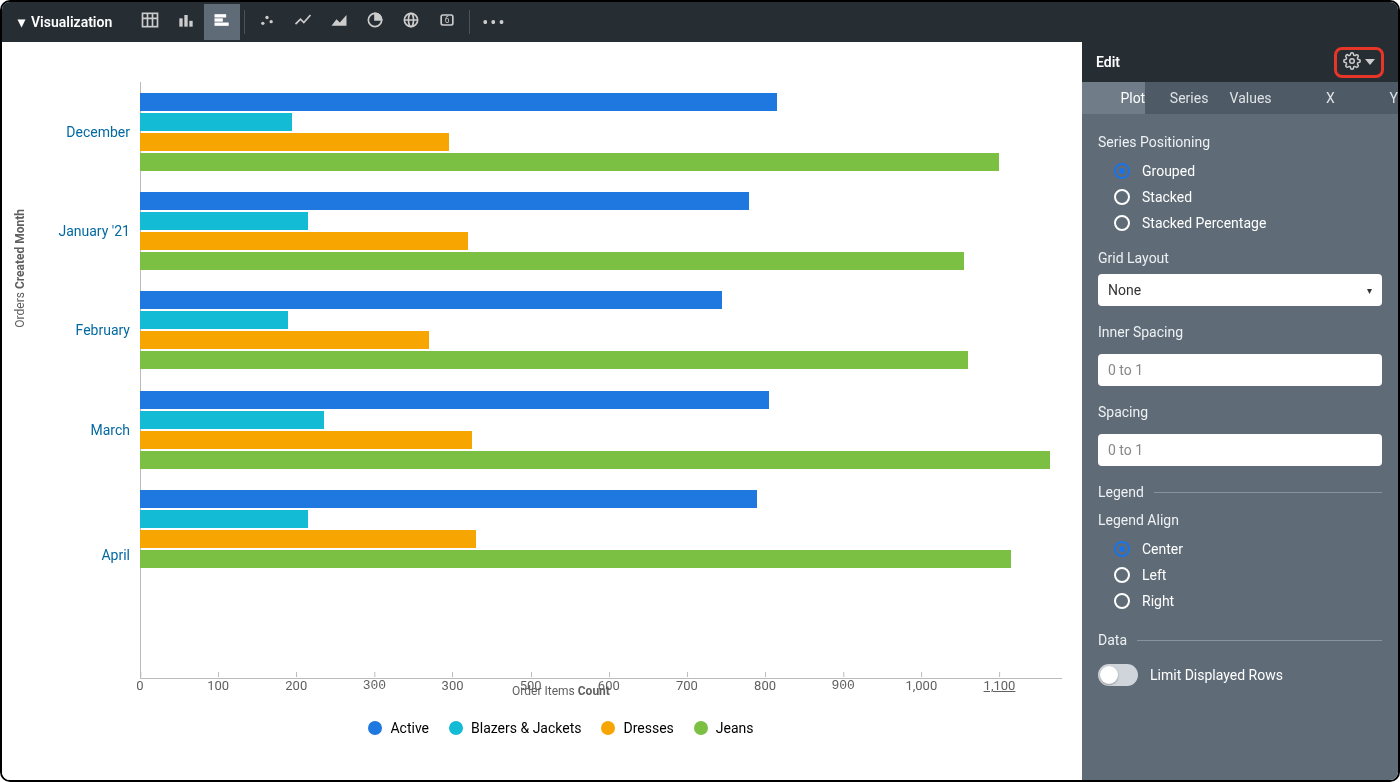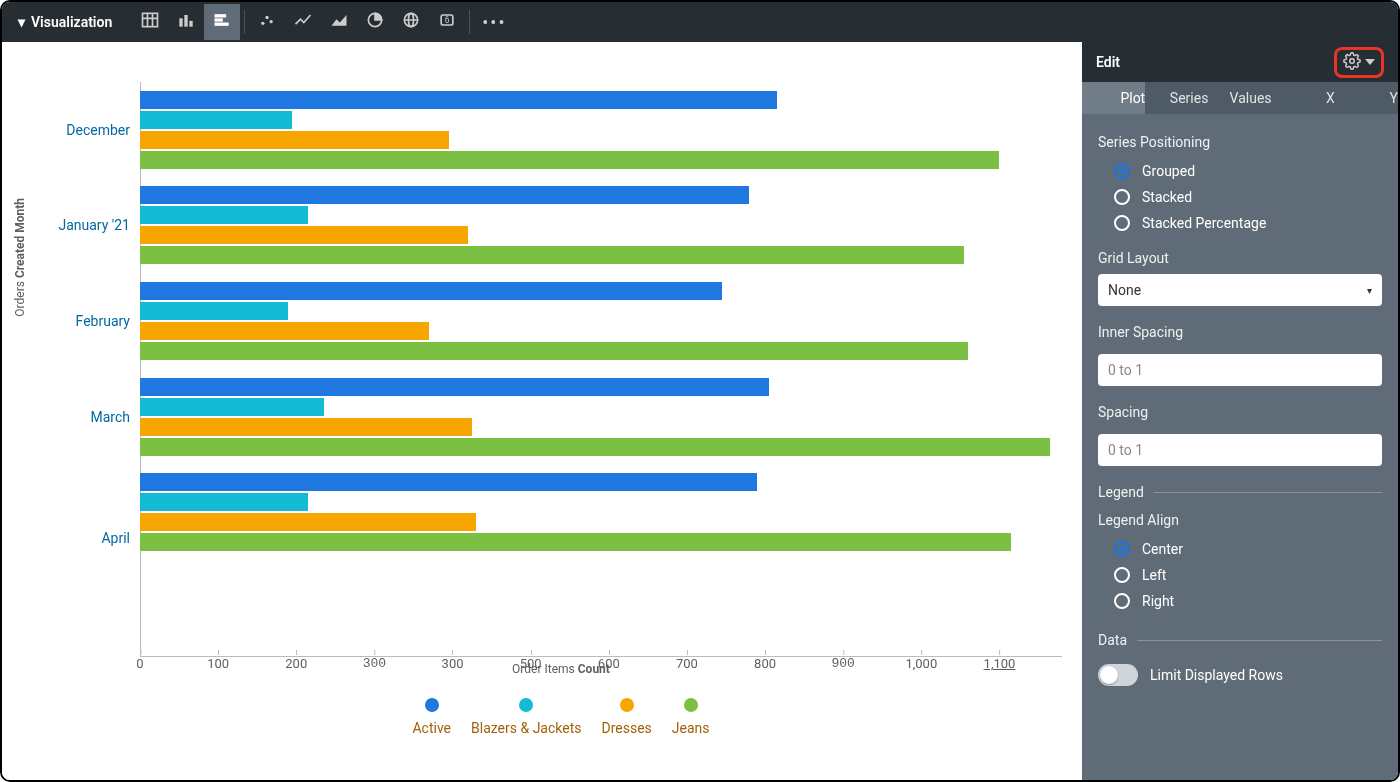--- a/index.html
+++ b/index.html
@@ -17,21 +17,21 @@
 
   .body-row { flex:1; display:flex; overflow:hidden; }
   
   .chart-area { flex:1; background:#fff; position:relative; padding: 40px 10px 40px 48px; display:flex; flex-direction:column; }
   .chart-plot { flex:1; position:relative; }
   .y-axis-title { position:absolute; left:-30px; top:50%; transform: rotate(-90deg) translateX(50%); transform-origin: left center; font-size:12px; color:#5f5f5f; white-space: nowrap; }
   .y-axis-title b { font-weight: 700; }
   .x-axis-title { text-align:center; font-size:12px; color:#5f5f5f; margin-top:6px; }
   .x-axis-title b { font-weight: 700; }
   .legend-row { display:flex; justify-content:center; align-items:center; gap:20px; margin-top:22px; padding-bottom:4px; }
-  .legend-item { display:flex; align-items:center; gap:8px; font-size:14px; color:#a16207;flex-direction:column; }
+  .legend-item { display:flex; align-items:center; gap:8px; font-size:14px; color:#000000; }
   .legend-swatch { width:14px; height:14px; border-radius:50%; }
 
   .plot-grid { position:absolute; inset:0; }
   .category-group { position:absolute; left:90px; right:10px; }
   .cat-label { position:absolute; left:-10px; width:92px; text-align:right; transform:translate(-100%,-50%); font-size:14px; color:#0369a1; }
   .bar { position:absolute; height:18px; }
   .x-ticks { position:absolute; left:90px; right:10px; top:100%; height:26px; }
   .x-tick { position:absolute; top:0; transform:translateX(-50%); font-size:13px; color:#5f5f5f; }
   .x-tick::before { content:""; position:absolute; left:50%; top:-6px; width:1px; height:5px; background:#bbb; }
   .axis-line-x { position:absolute; left:90px; right:10px; top:100%; height:1px; background:#bbb; }

